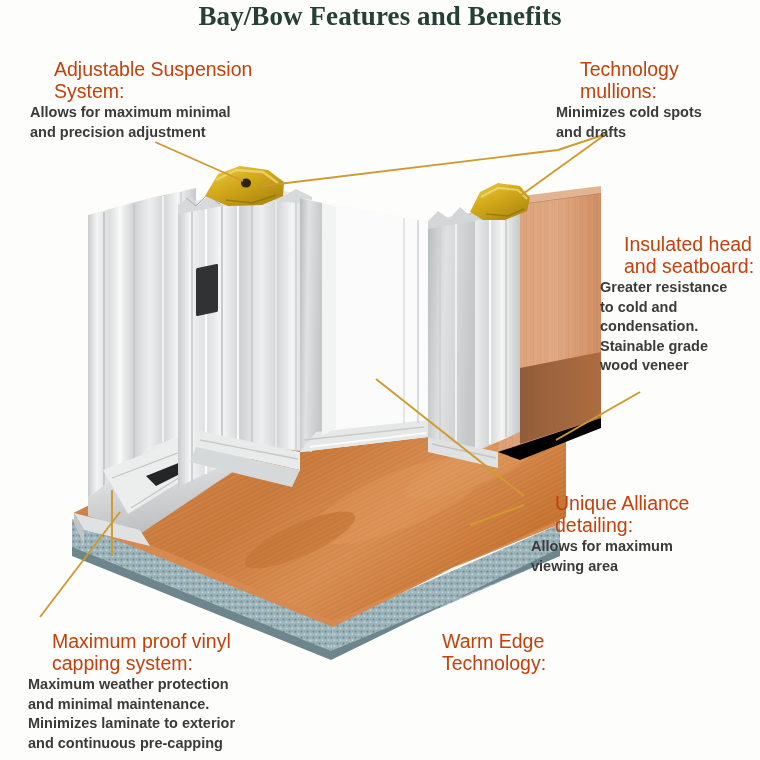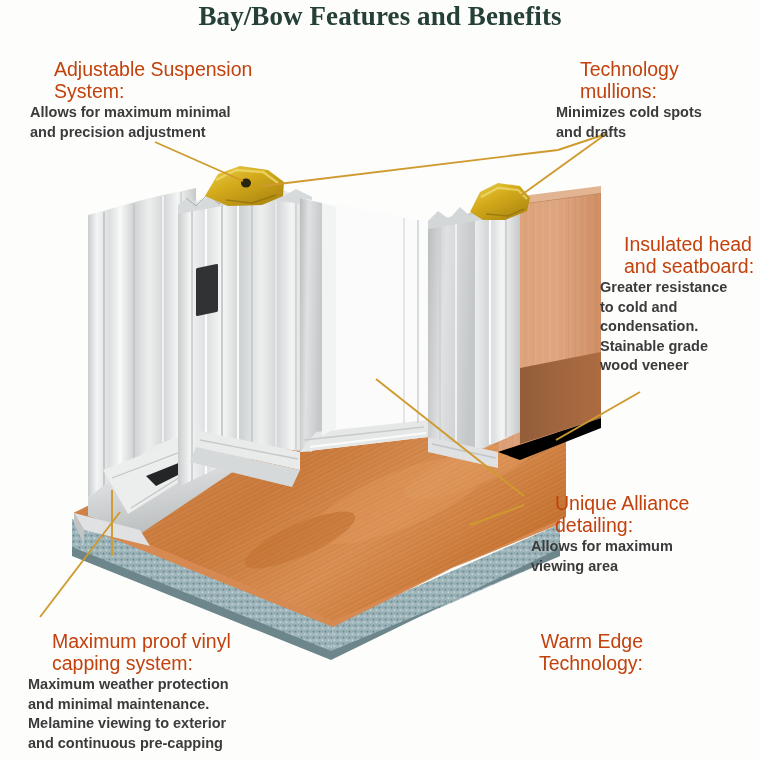--- a/index.html
+++ b/index.html
@@ -86,21 +86,21 @@
     white-space: pre-line;
     margin-top: 1px;
     font-weight: 700;
   }
 
   #callout-suspension { left: 30px;  top: 58px;  width: 270px; }
   #callout-mullions   { left: 556px; top: 58px;  width: 200px; }
   #callout-head       { left: 600px; top: 233px; width: 158px; }
   #callout-alliance   { left: 531px; top: 492px; width: 210px; }
   #callout-weather    { left: 28px;  top: 630px; width: 300px; }
-  #callout-warmedge   { left: 418px; top: 630px; width: 225px; text-align: right; }
+  #callout-warmedge   { left: 418px; top: 630px; width: 225px; }
 
   
   #product { position: absolute; left: 0; top: 0; width: 760px; height: 760px; }
 
   
   #leaders { position: absolute; left: 0; top: 0; width: 760px; height: 760px; pointer-events: none; }
 </style>
 </head>
 <body>
 
@@ -365,21 +365,21 @@
 detailing:</div>
     <div class="c-body">Allows for maximum
 viewing area</div>
   </div>
 
   <div class="callout" id="callout-weather">
     <div class="c-head">Maximum proof vinyl
 capping system:</div>
     <div class="c-body">Maximum weather protection
 and minimal maintenance.
-Melamine viewing to exterior
+Minimizes laminate to exterior
 and continuous pre-capping</div>
   </div>
 
   <div class="callout" id="callout-warmedge">
     <div class="c-head">Warm Edge
 Technology:</div>
   </div>
 
 </div>
 

